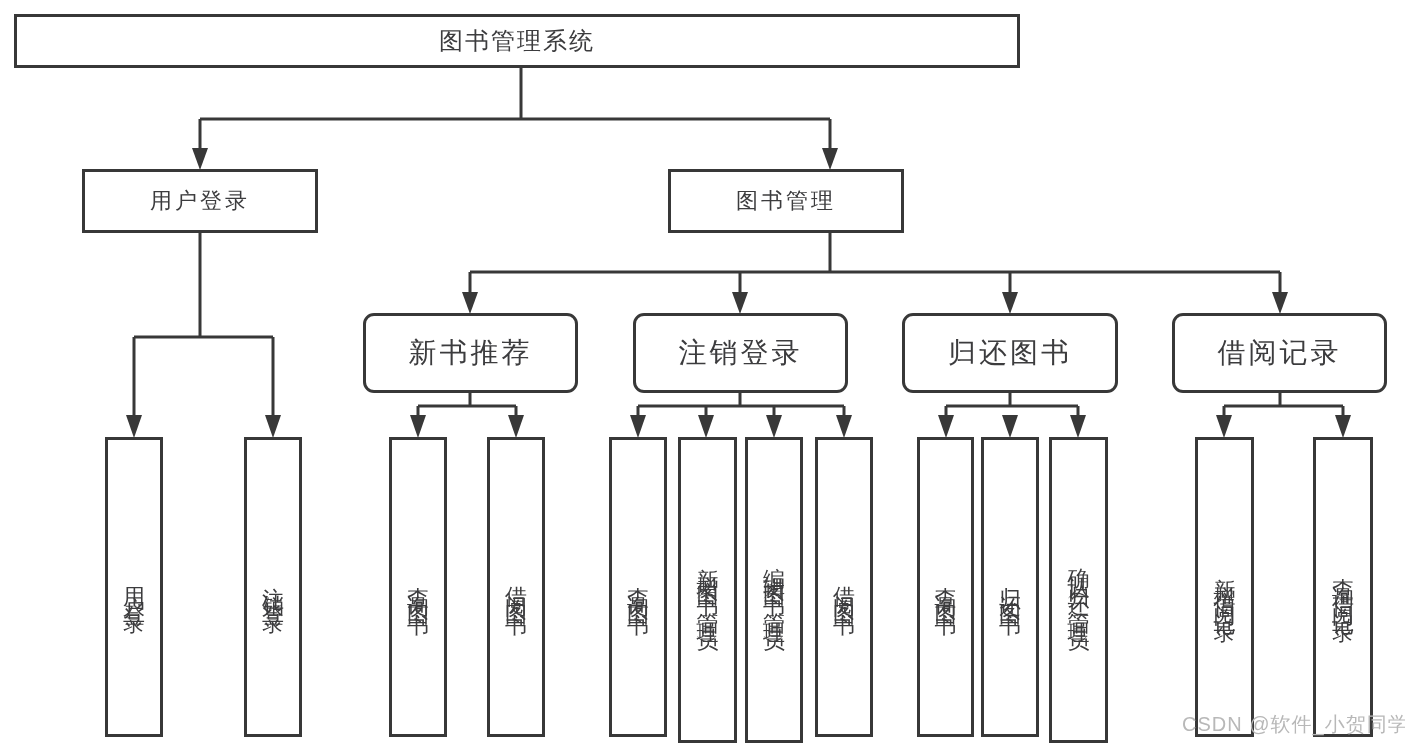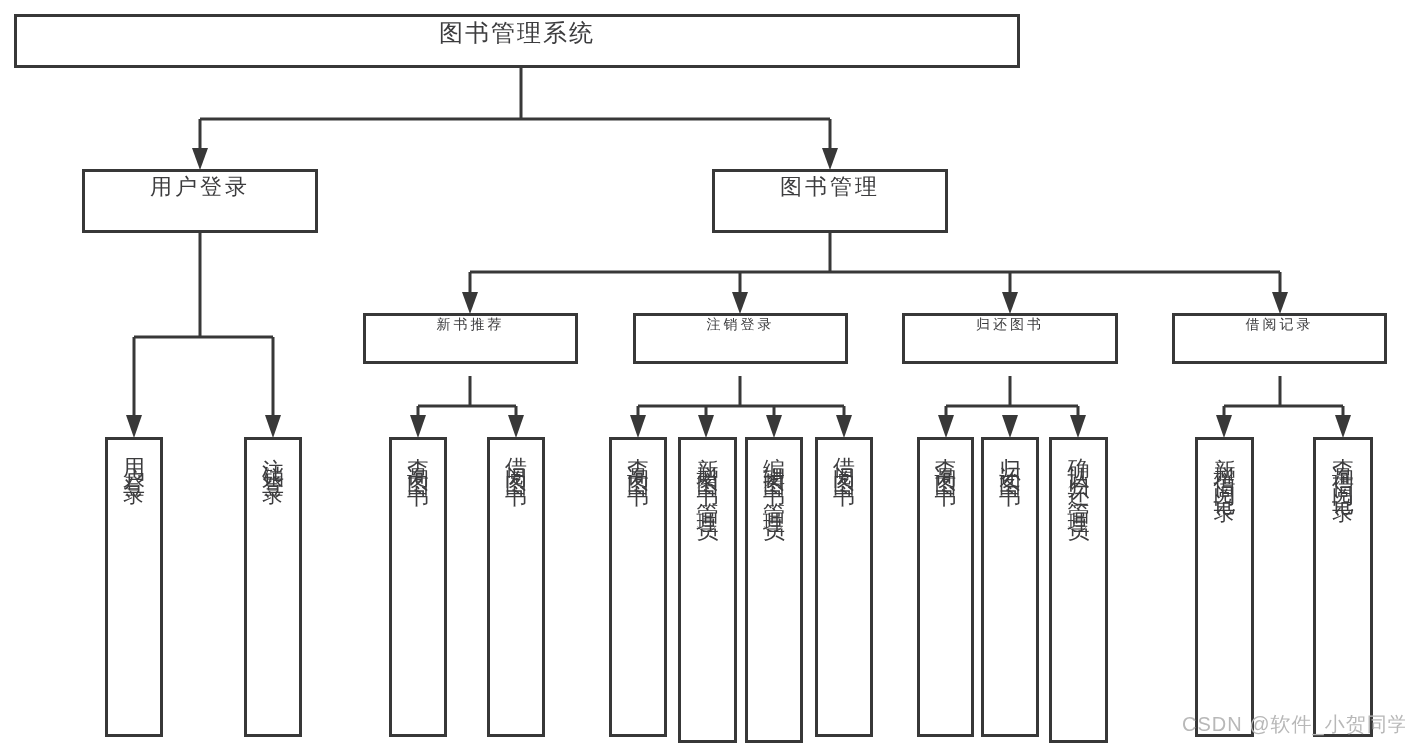--- a/index.html
+++ b/index.html
@@ -31,41 +31,42 @@
   .arrow {
     fill: var(--line, #383838);
     stroke: none;
   }
   .node {
     position: absolute;
     box-sizing: border-box;
     border: 3px solid var(--line, #383838);
     background: #ffffff;
     display: flex;
-    align-items: flex-start;
+    align-items: center;
     justify-content: center;
     text-align: center;
   }
   .root-node {
     left: 14px; top: 14px;
     width: 1006px; height: 54px;
     font-size: 24px;
     letter-spacing: 2px;
   }
   .l2-node {
     top: 169px;
     width: 236px; height: 64px;
     font-size: 22px;
     letter-spacing: 3px;
   }
   .l3-node {
     top: 313px;
-    width: 215px; height: 51px;
-    font-size: 14px;
+    width: 215px; height: 80px;
+    font-size: 28px;
     letter-spacing: 3px;
+    border-radius: 11px;
   }
   .leaf-node {
     top: 437px;
     width: 58px; height: 300px;
   }
   .leaf-node.tall {
     height: 306px;
   }
   .vtext {
     writing-mode: vertical-rl;
@@ -134,21 +135,21 @@
     </g>
   </svg>
 
   <div class="node root-node">
     <span>图书管理系统</span>
   </div>
 
   <div class="node l2-node" style="left:82px;">
     <span>用户登录</span>
   </div>
-  <div class="node l2-node" style="left:712px;">
+  <div class="node l2-node" style="left:668px;">
     <span>图书管理</span>
   </div>
 
   <div class="node l3-node" style="left:363px;">
     <span>新书推荐</span>
   </div>
   <div class="node l3-node" style="left:633px;">
     <span>注销登录</span>
   </div>
   <div class="node l3-node" style="left:902px;width:216px;">

